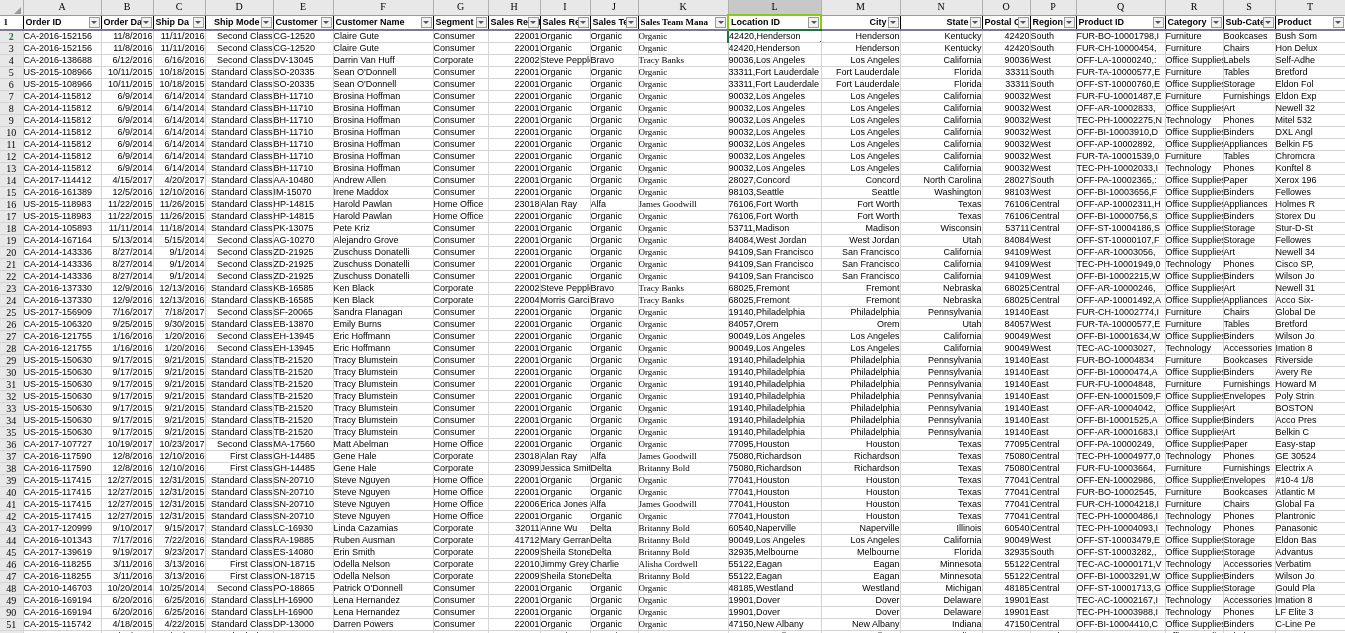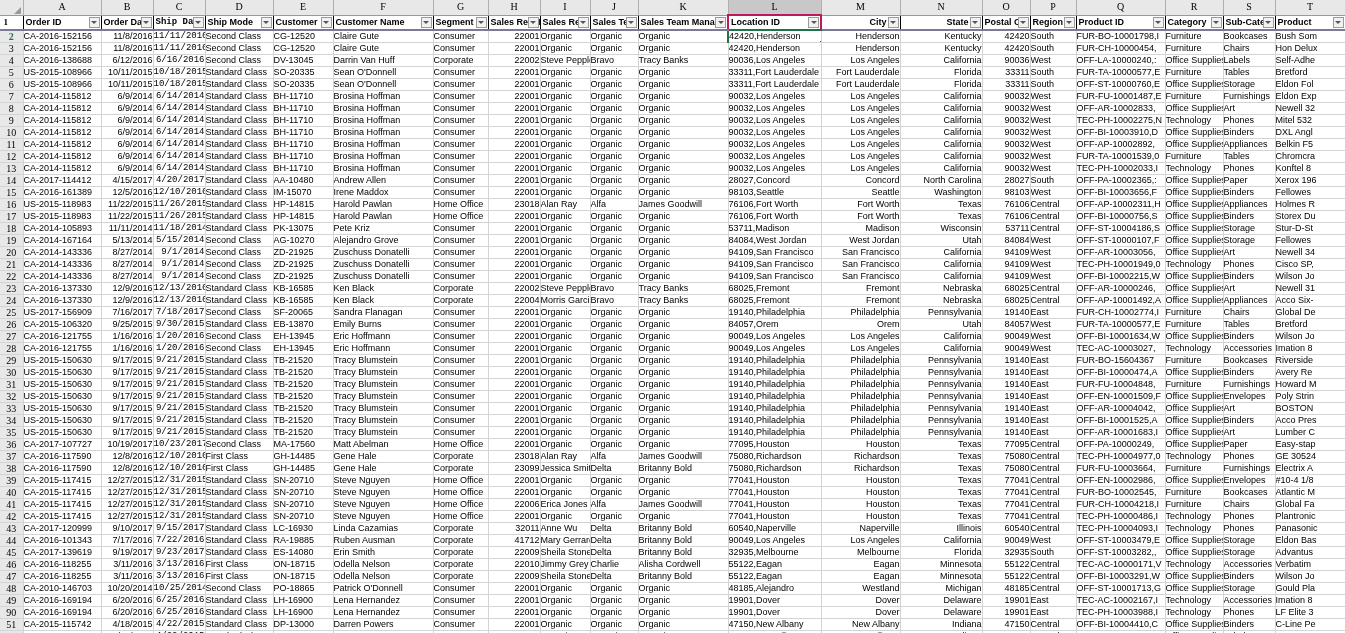--- a/index.html
+++ b/index.html
@@ -83,21 +83,21 @@
     border-right: 1px solid #000;
     border-bottom: 2px solid #7a7a96;
     border-top: 1px solid #000;
     height: 13px;
     line-height: 13px;
     position: relative;
     padding-left: 2px;
     padding-right: 13px;
   }
   tr.fieldrow td.hdr-active {
-    border: 2px solid #be185d;
+    border: 2px solid #84cc16;
     border-bottom: 2px solid #217346;
   }
   .fbtn {
     position: absolute;
     right: 1px; top: 1px;
     width: 11px; height: 11px;
     background: #f1f1f1;
     border: 1px solid #9a9a9a;
     display: flex;
     align-items: center;
@@ -121,24 +121,24 @@
   }
   td.active-cell .handle {
     position: absolute;
     right: -3px; bottom: -3px;
     width: 5px; height: 5px;
     background: #217346;
     border: 1px solid #fff;
   }
 
   
-  .w-A { width: 78px; } .w-B { width: 52px; } .w-C { width: 52px; font-family: Liberation Mono, monospace; }
-  .w-D { width: 68px; } .w-E { width: 60px; } .w-F { width: 100px; }
+  .w-A { width: 78px; } .w-B { width: 52px; } .w-C { width: 52px; }
+  .w-D { width: 68px; text-align: right; } .w-E { width: 60px; } .w-F { width: 100px; }
   .w-G { width: 55px; } .w-H { width: 52px; } .w-I { width: 50px; }
-  .w-J { width: 48px; } .w-K { width: 90px; } .w-L { width: 93px; }
+  .w-J { width: 48px; } .w-K { width: 90px; font-family: Liberation Serif, serif; } .w-L { width: 93px; }
   .w-M { width: 79px; text-align: right; } .w-N { width: 82px; text-align: right; } .w-O { width: 48px; }
   .w-P { width: 46px; } .w-Q { width: 89px; } .w-R { width: 58px; }
   .w-S { width: 52px; } .w-T { width: 70px; }
 </style>
 </head>
 <body>
 
 <div id="grid-root">
   <table class="sheet">
     <thead>
@@ -864,21 +864,21 @@
           <td class="w-G c">Consumer</td>
           <td class="w-H num">22001</td>
           <td class="w-I c">Organic</td>
           <td class="w-J c">Organic</td>
           <td class="w-K c">Organic</td>
           <td class="w-L c">19140,Philadelphia</td>
           <td class="w-M c">Philadelphia</td>
           <td class="w-N c">Pennsylvania</td>
           <td class="w-O num">19140</td>
           <td class="w-P c">East</td>
-          <td class="w-Q c">FUR-BO-15604367</td>
+          <td class="w-Q c">FUR-BO-10004834</td>
           <td class="w-R c">Furniture</td>
           <td class="w-S c">Bookcases</td>
           <td class="w-T c">Riverside</td>
         </tr>
         <tr>
           <td class="rownum">30</td>
           <td class="w-A c">US-2015-150630</td>
           <td class="w-B num">9/17/2015</td>
           <td class="w-C num">9/21/2015</td>
           <td class="w-D c">Standard Class</td>
@@ -1005,21 +1005,21 @@
           <td class="w-J c">Organic</td>
           <td class="w-K c">Organic</td>
           <td class="w-L c">19140,Philadelphia</td>
           <td class="w-M c">Philadelphia</td>
           <td class="w-N c">Pennsylvania</td>
           <td class="w-O num">19140</td>
           <td class="w-P c">East</td>
           <td class="w-Q c">OFF-AR-10001683,I</td>
           <td class="w-R c">Office Supplies</td>
           <td class="w-S c">Art</td>
-          <td class="w-T c">Lumber C</td>
+          <td class="w-T c">Belkin C</td>
         </tr>
         <tr>
           <td class="rownum">36</td>
           <td class="w-A c">CA-2017-107727</td>
           <td class="w-B num">10/19/2017</td>
           <td class="w-C num">10/23/2017</td>
           <td class="w-D c">Second Class</td>
           <td class="w-E c">MA-17560</td>
           <td class="w-F c">Matt Abelman</td>
           <td class="w-G c">Home Office</td>
@@ -1296,21 +1296,21 @@
           <td class="w-B num">10/20/2014</td>
           <td class="w-C num">10/25/2014</td>
           <td class="w-D c">Second Class</td>
           <td class="w-E c">PO-18865</td>
           <td class="w-F c">Patrick O'Donnell</td>
           <td class="w-G c">Consumer</td>
           <td class="w-H num">22001</td>
           <td class="w-I c">Organic</td>
           <td class="w-J c">Organic</td>
           <td class="w-K c">Organic</td>
-          <td class="w-L c">48185,Alejandro</td>
+          <td class="w-L c">48185,Westland</td>
           <td class="w-M c">Westland</td>
           <td class="w-N c">Michigan</td>
           <td class="w-O num">48185</td>
           <td class="w-P c">Central</td>
           <td class="w-Q c">OFF-ST-10001713,G</td>
           <td class="w-R c">Office Supplies</td>
           <td class="w-S c">Storage</td>
           <td class="w-T c">Gould Pla</td>
         </tr>
         <tr>

